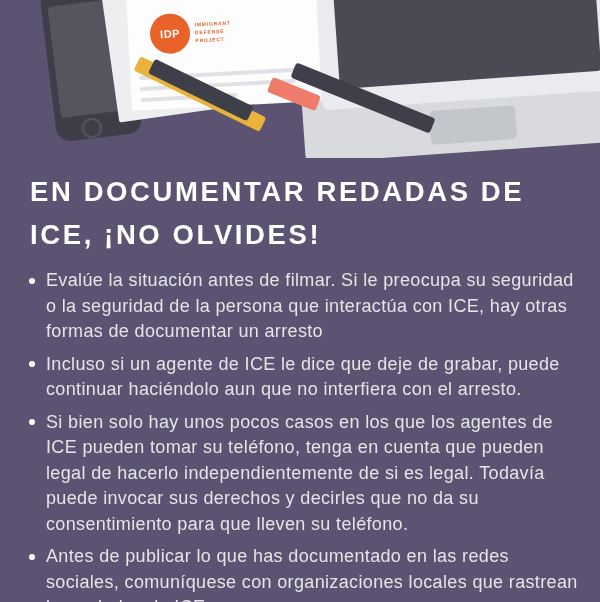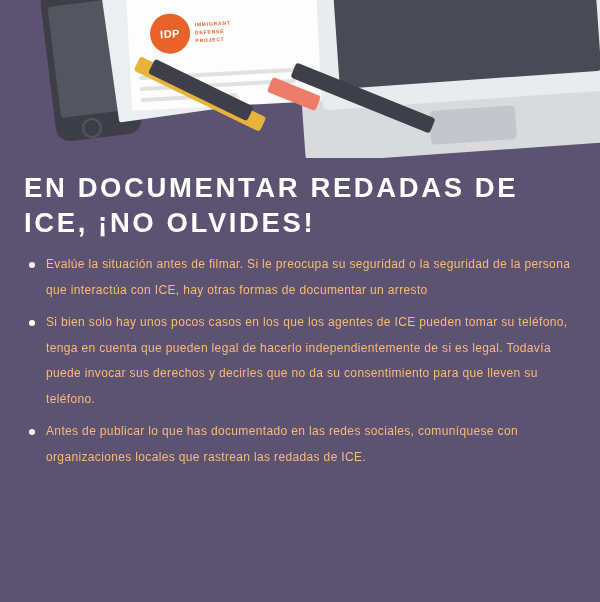--- a/index.html
+++ b/index.html
@@ -228,33 +228,33 @@
     top: 158px;
     width: 600px;
     padding: 0 22px 0 24px;
     box-sizing: border-box;
   }
   .headline {
     color: #ffffff;
     font-size: 27.5px;
     font-weight: bold;
     letter-spacing: 2.6px;
-    line-height: 35px;
-    margin: 12px 0 12px 0;
+    line-height: 43px;
+    margin: 12px 0 12px 6px;
     font-family: "Liberation Sans", sans-serif;
   }
   .bullets {
     list-style: none;
     margin: 0;
     padding: 0;
   }
   .bullets li {
     position: relative;
-    color: #fdba74;
-    font-size: 12px;
+    color: #e5e5e5;
+    font-size: 18px;
     line-height: 25.5px;
     letter-spacing: 0.35px;
     padding-left: 22px;
     margin-bottom: 7px;
   }
   .bullets li::before {
     content: "";
     position: absolute;
     left: 5px;
     top: 9.5px;
@@ -302,18 +302,19 @@
     <div class="pencil pencil-yellow-body"></div>
     <div class="pencil pencil-salmon-tip"></div>
     <div class="pencil pencil-dark"></div>
 
   </div>
 
   <div class="content">
     <h1 class="headline">EN DOCUMENTAR REDADAS DE ICE, ¡NO OLVIDES!</h1>
     <ul class="bullets">
       <li>Evalúe la situación antes de filmar. Si le preocupa su seguridad o la seguridad de la persona que interactúa con ICE, hay otras formas de documentar un arresto</li>
+      <li>Incluso si un agente de ICE le dice que deje de grabar, puede continuar haciéndolo aun que no interfiera con el arresto.</li>
       <li>Si bien solo hay unos pocos casos en los que los agentes de ICE pueden tomar su teléfono, tenga en cuenta que pueden legal de hacerlo independientemente de si es legal. Todavía puede invocar sus derechos y decirles que no da su consentimiento para que lleven su teléfono.</li>
       <li>Antes de publicar lo que has documentado en las redes sociales, comuníquese con organizaciones locales que rastrean las redadas de ICE.</li>
     </ul>
   </div>
 
 </div>
 
 </body></html>

